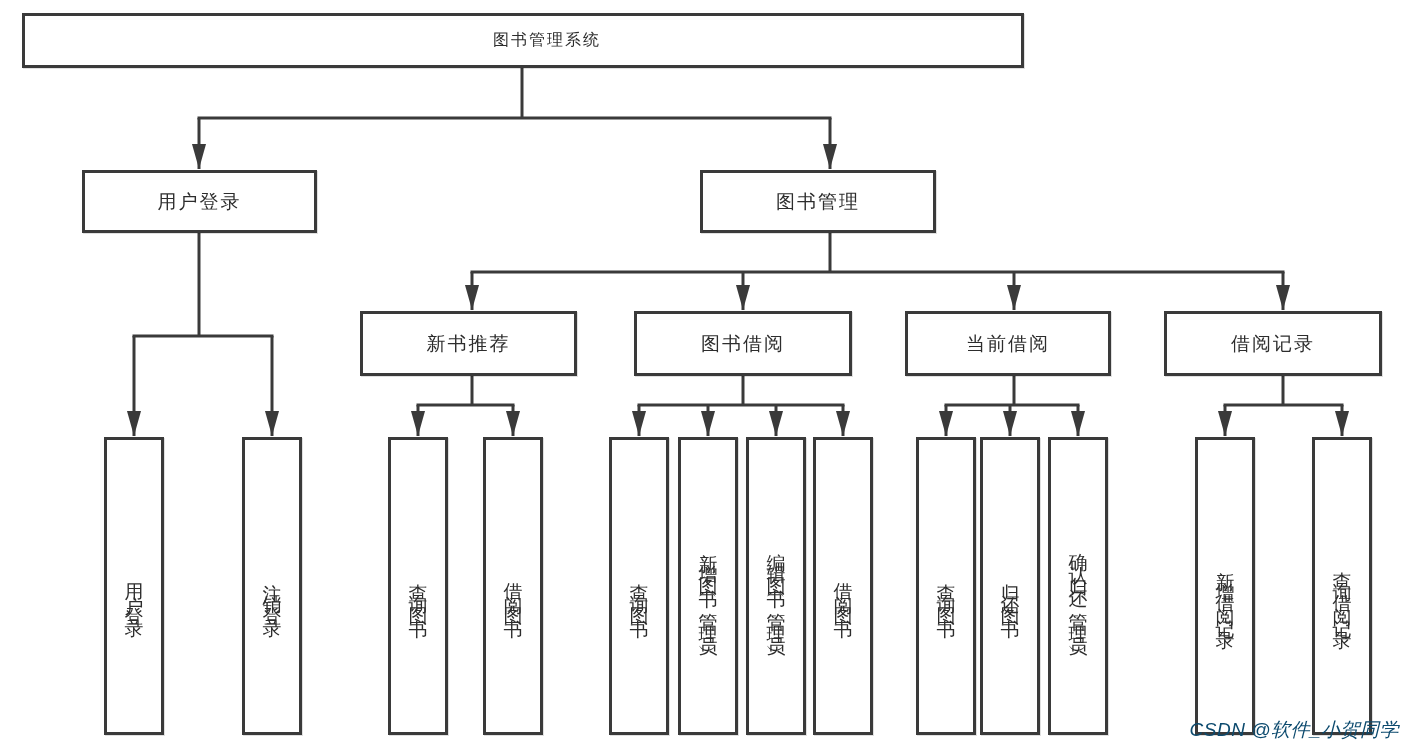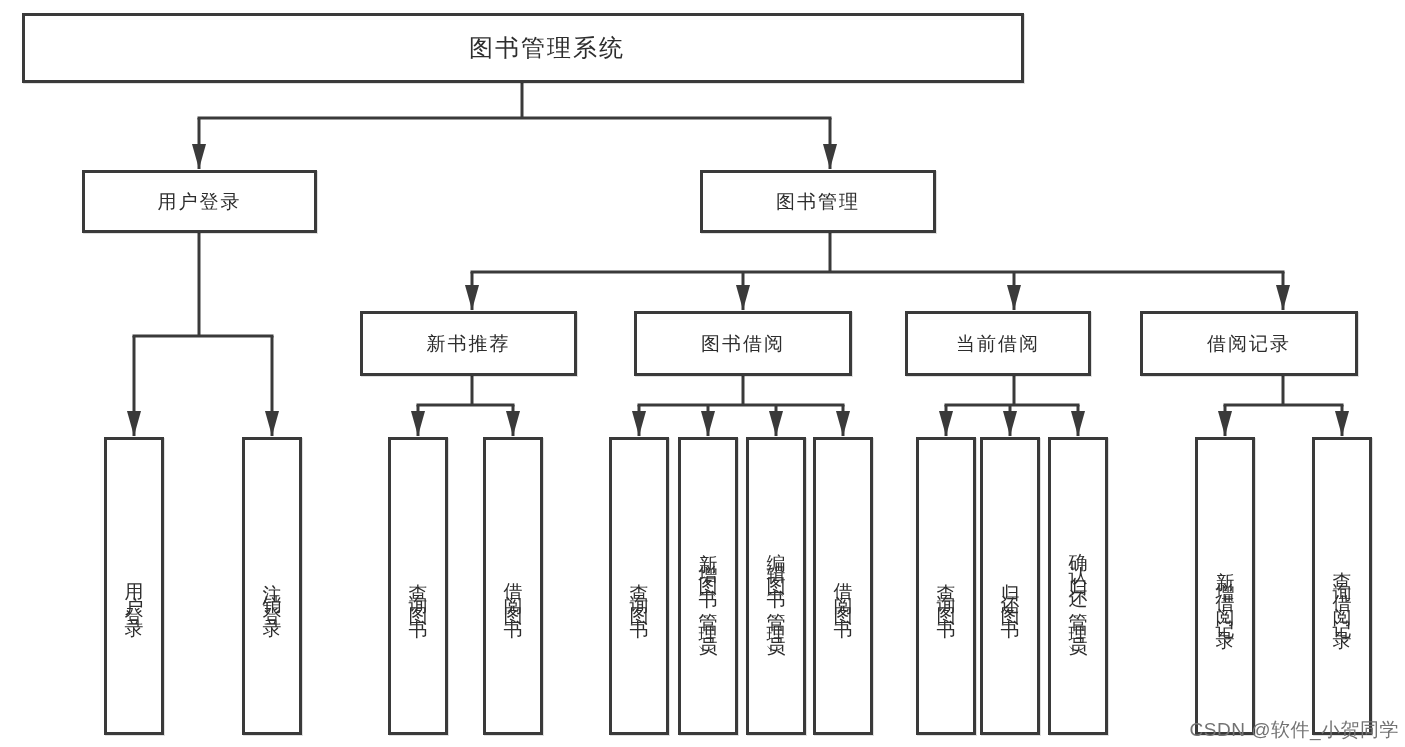--- a/index.html
+++ b/index.html
@@ -33,22 +33,22 @@
     box-sizing: border-box;
     background: #ffffff;
     border: 3px solid #3a3a3a;
     display: flex;
     align-items: center;
     justify-content: center;
     z-index: 2;
     box-shadow: 1px 1px 0 rgba(0,0,0,0.12);
   }
   .node-root {
-    left: 22px; top: 13px; width: 1002px; height: 70px;
-    font-size: 24px; letter-spacing: 2px; padding-left: 48px;
+    left: 22px; top: 13px; width: 1002px; height: 55px;
+    font-size: 16px; letter-spacing: 2px; padding-left: 48px;
   }
   .h-node {
     font-size: 19px; letter-spacing: 2px;
   }
   .leaf {
     top: 437px; width: 60px; height: 298px;
   }
   .leaf .vtext {
     writing-mode: vertical-rl;
     text-orientation: mixed;
@@ -57,21 +57,22 @@
     margin-bottom: -12px;
     white-space: nowrap;
   }
   .watermark {
     position: absolute;
     right: 6px;
     bottom: 4px;
     z-index: 5;
     font-size: 19px;
     letter-spacing: 0.5px;
-    color: #737373;
+    color: #0c4a6e;
+    font-style: italic;
   }
 </style>
 </head>
 <body>
 
 <div class="canvas">
 
   <svg class="connectors" width="1405" height="747" viewBox="0 0 1405 747">
     <defs>
       <marker id="arrow" markerUnits="userSpaceOnUse" markerWidth="16" markerHeight="26" refX="8" refY="25" orient="0">
@@ -130,24 +131,24 @@
   <div class="node h-node" style="left:700px;top:170px;width:236px;height:63px;">
     <span>图书管理</span>
   </div>
 
   <div class="node h-node" style="left:360px;top:311px;width:217px;height:65px;">
     <span>新书推荐</span>
   </div>
   <div class="node h-node" style="left:634px;top:311px;width:218px;height:65px;">
     <span>图书借阅</span>
   </div>
-  <div class="node h-node" style="left:905px;top:311px;width:186px;height:65px;">
+  <div class="node h-node" style="left:905px;top:311px;width:206px;height:65px;">
     <span>当前借阅</span>
   </div>
-  <div class="node h-node" style="left:1140px;top:311px;width:218px;height:65px;">
+  <div class="node h-node" style="left:1164px;top:311px;width:218px;height:65px;">
     <span>借阅记录</span>
   </div>
 
   <div class="node leaf" style="left:104px;">
     <span class="vtext">用户登录</span>
   </div>
   <div class="node leaf" style="left:242px;">
     <span class="vtext">注销登录</span>
   </div>
 

